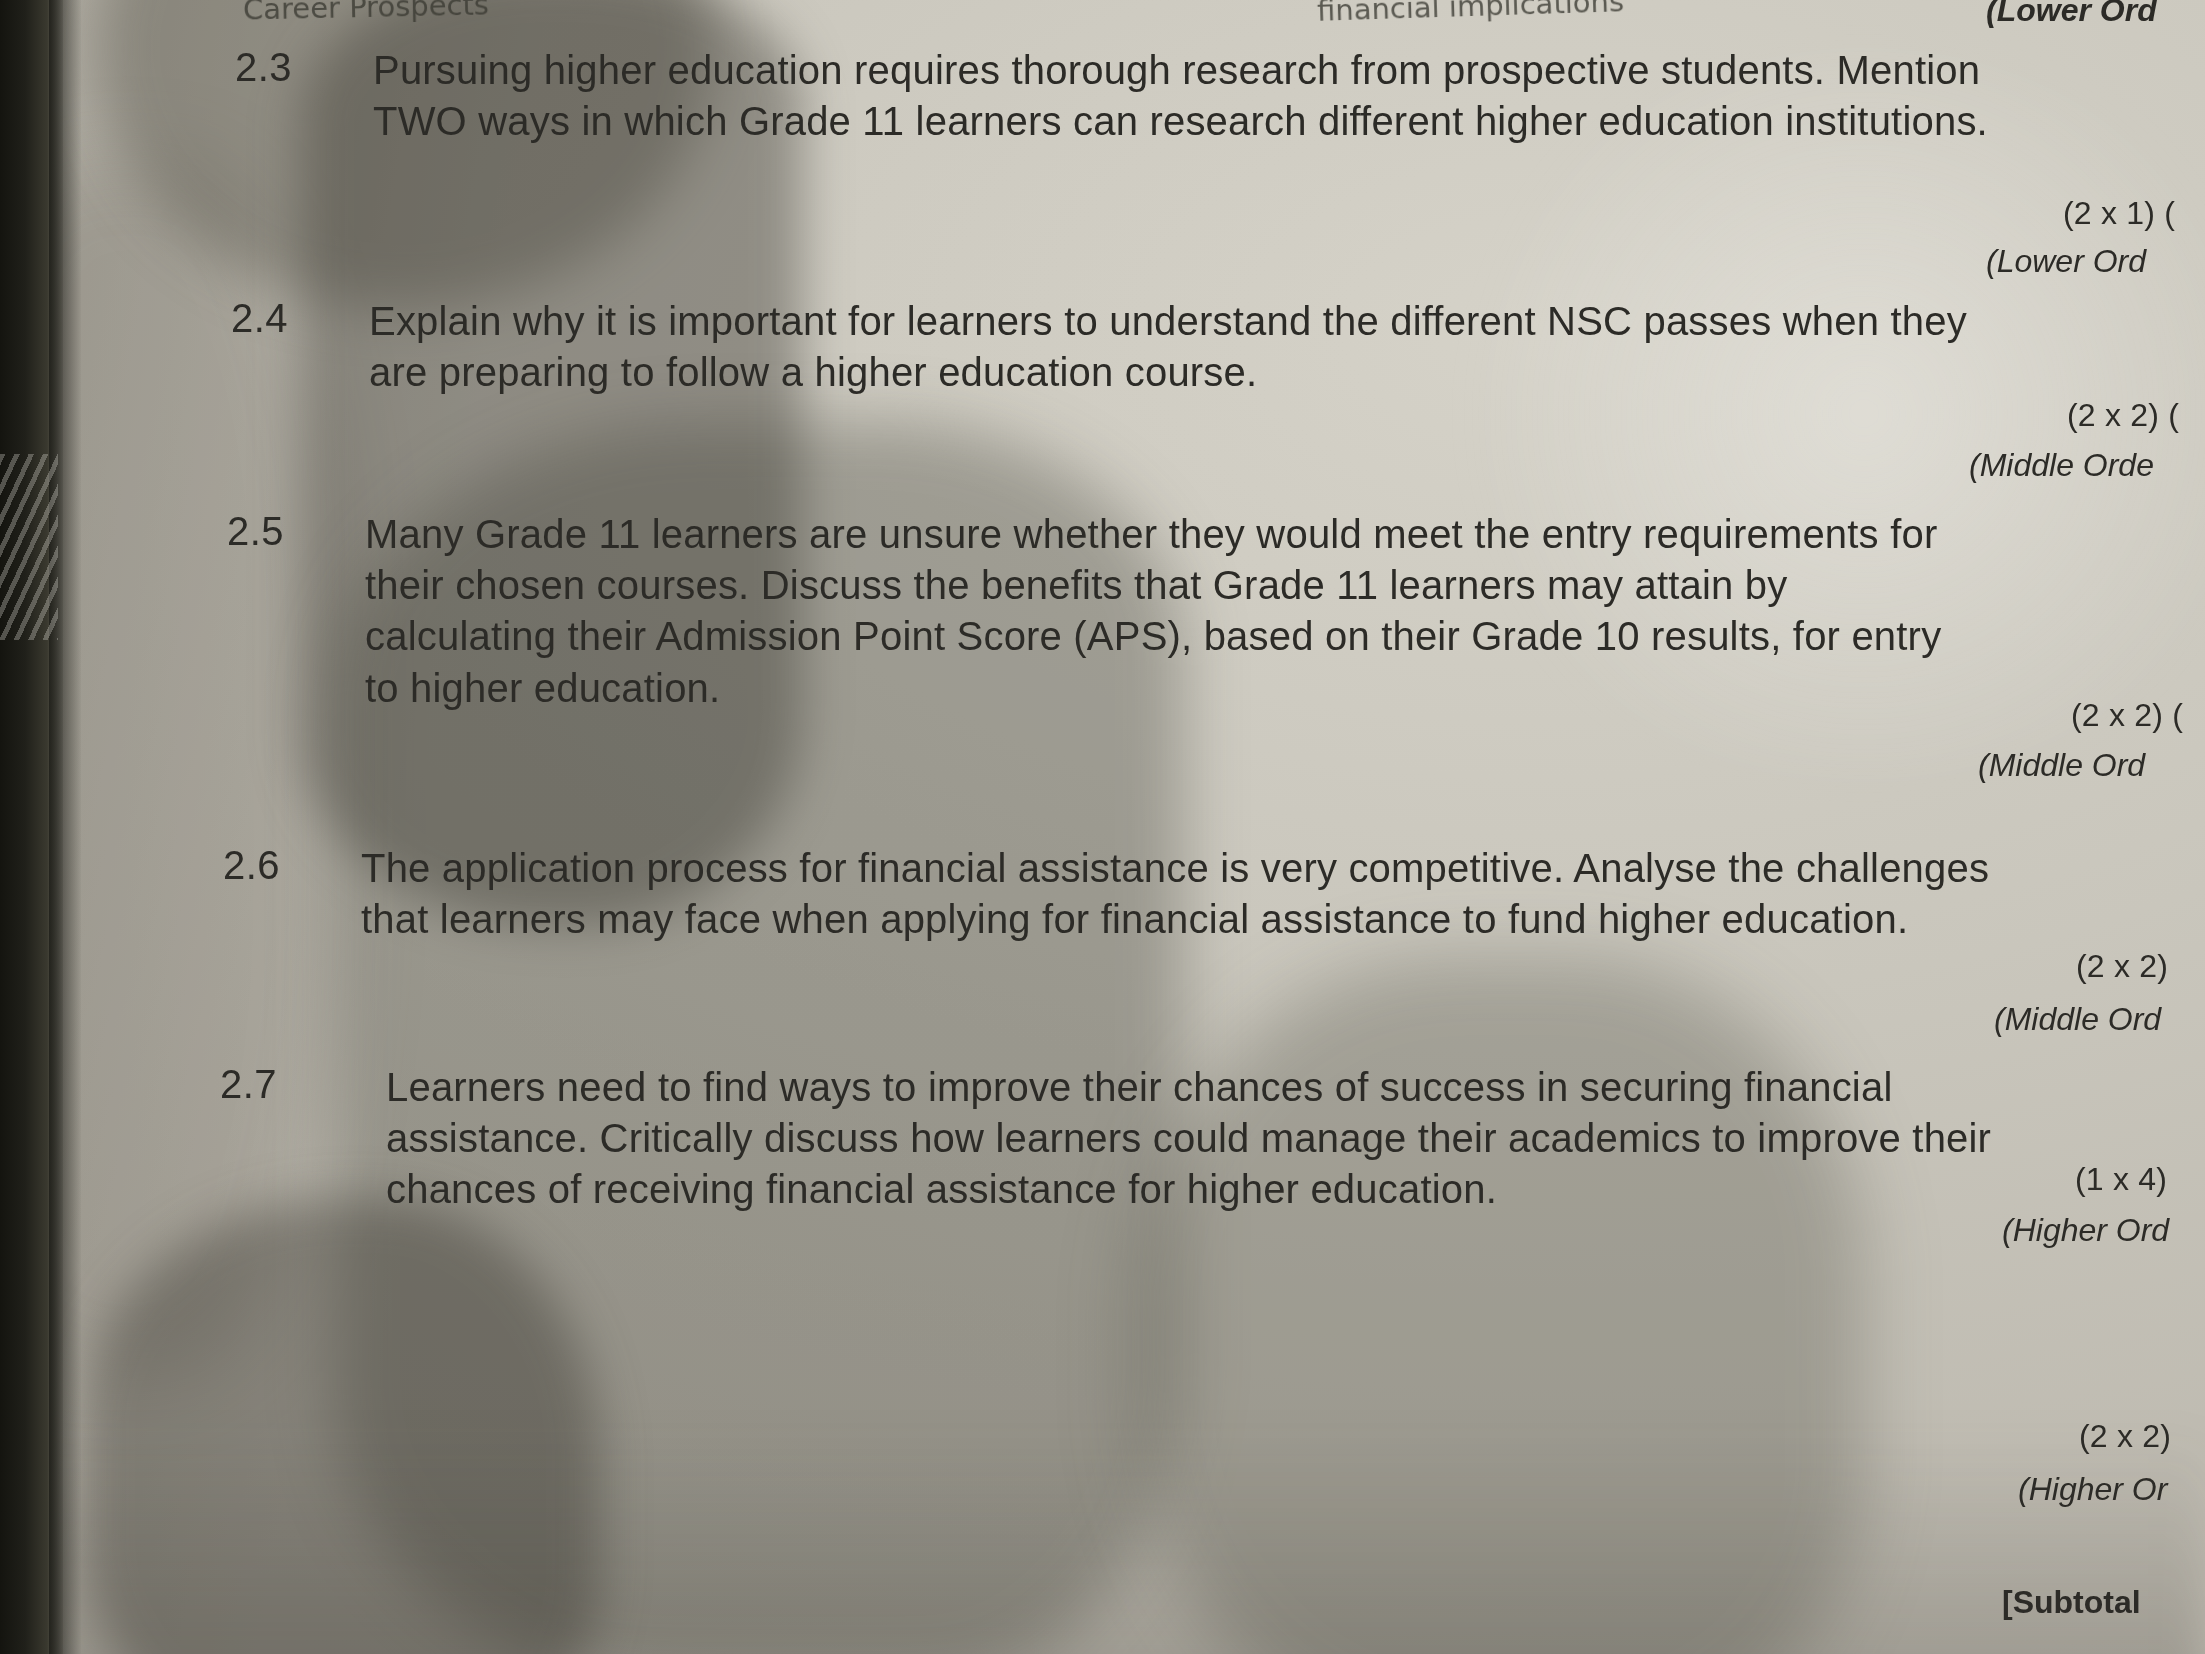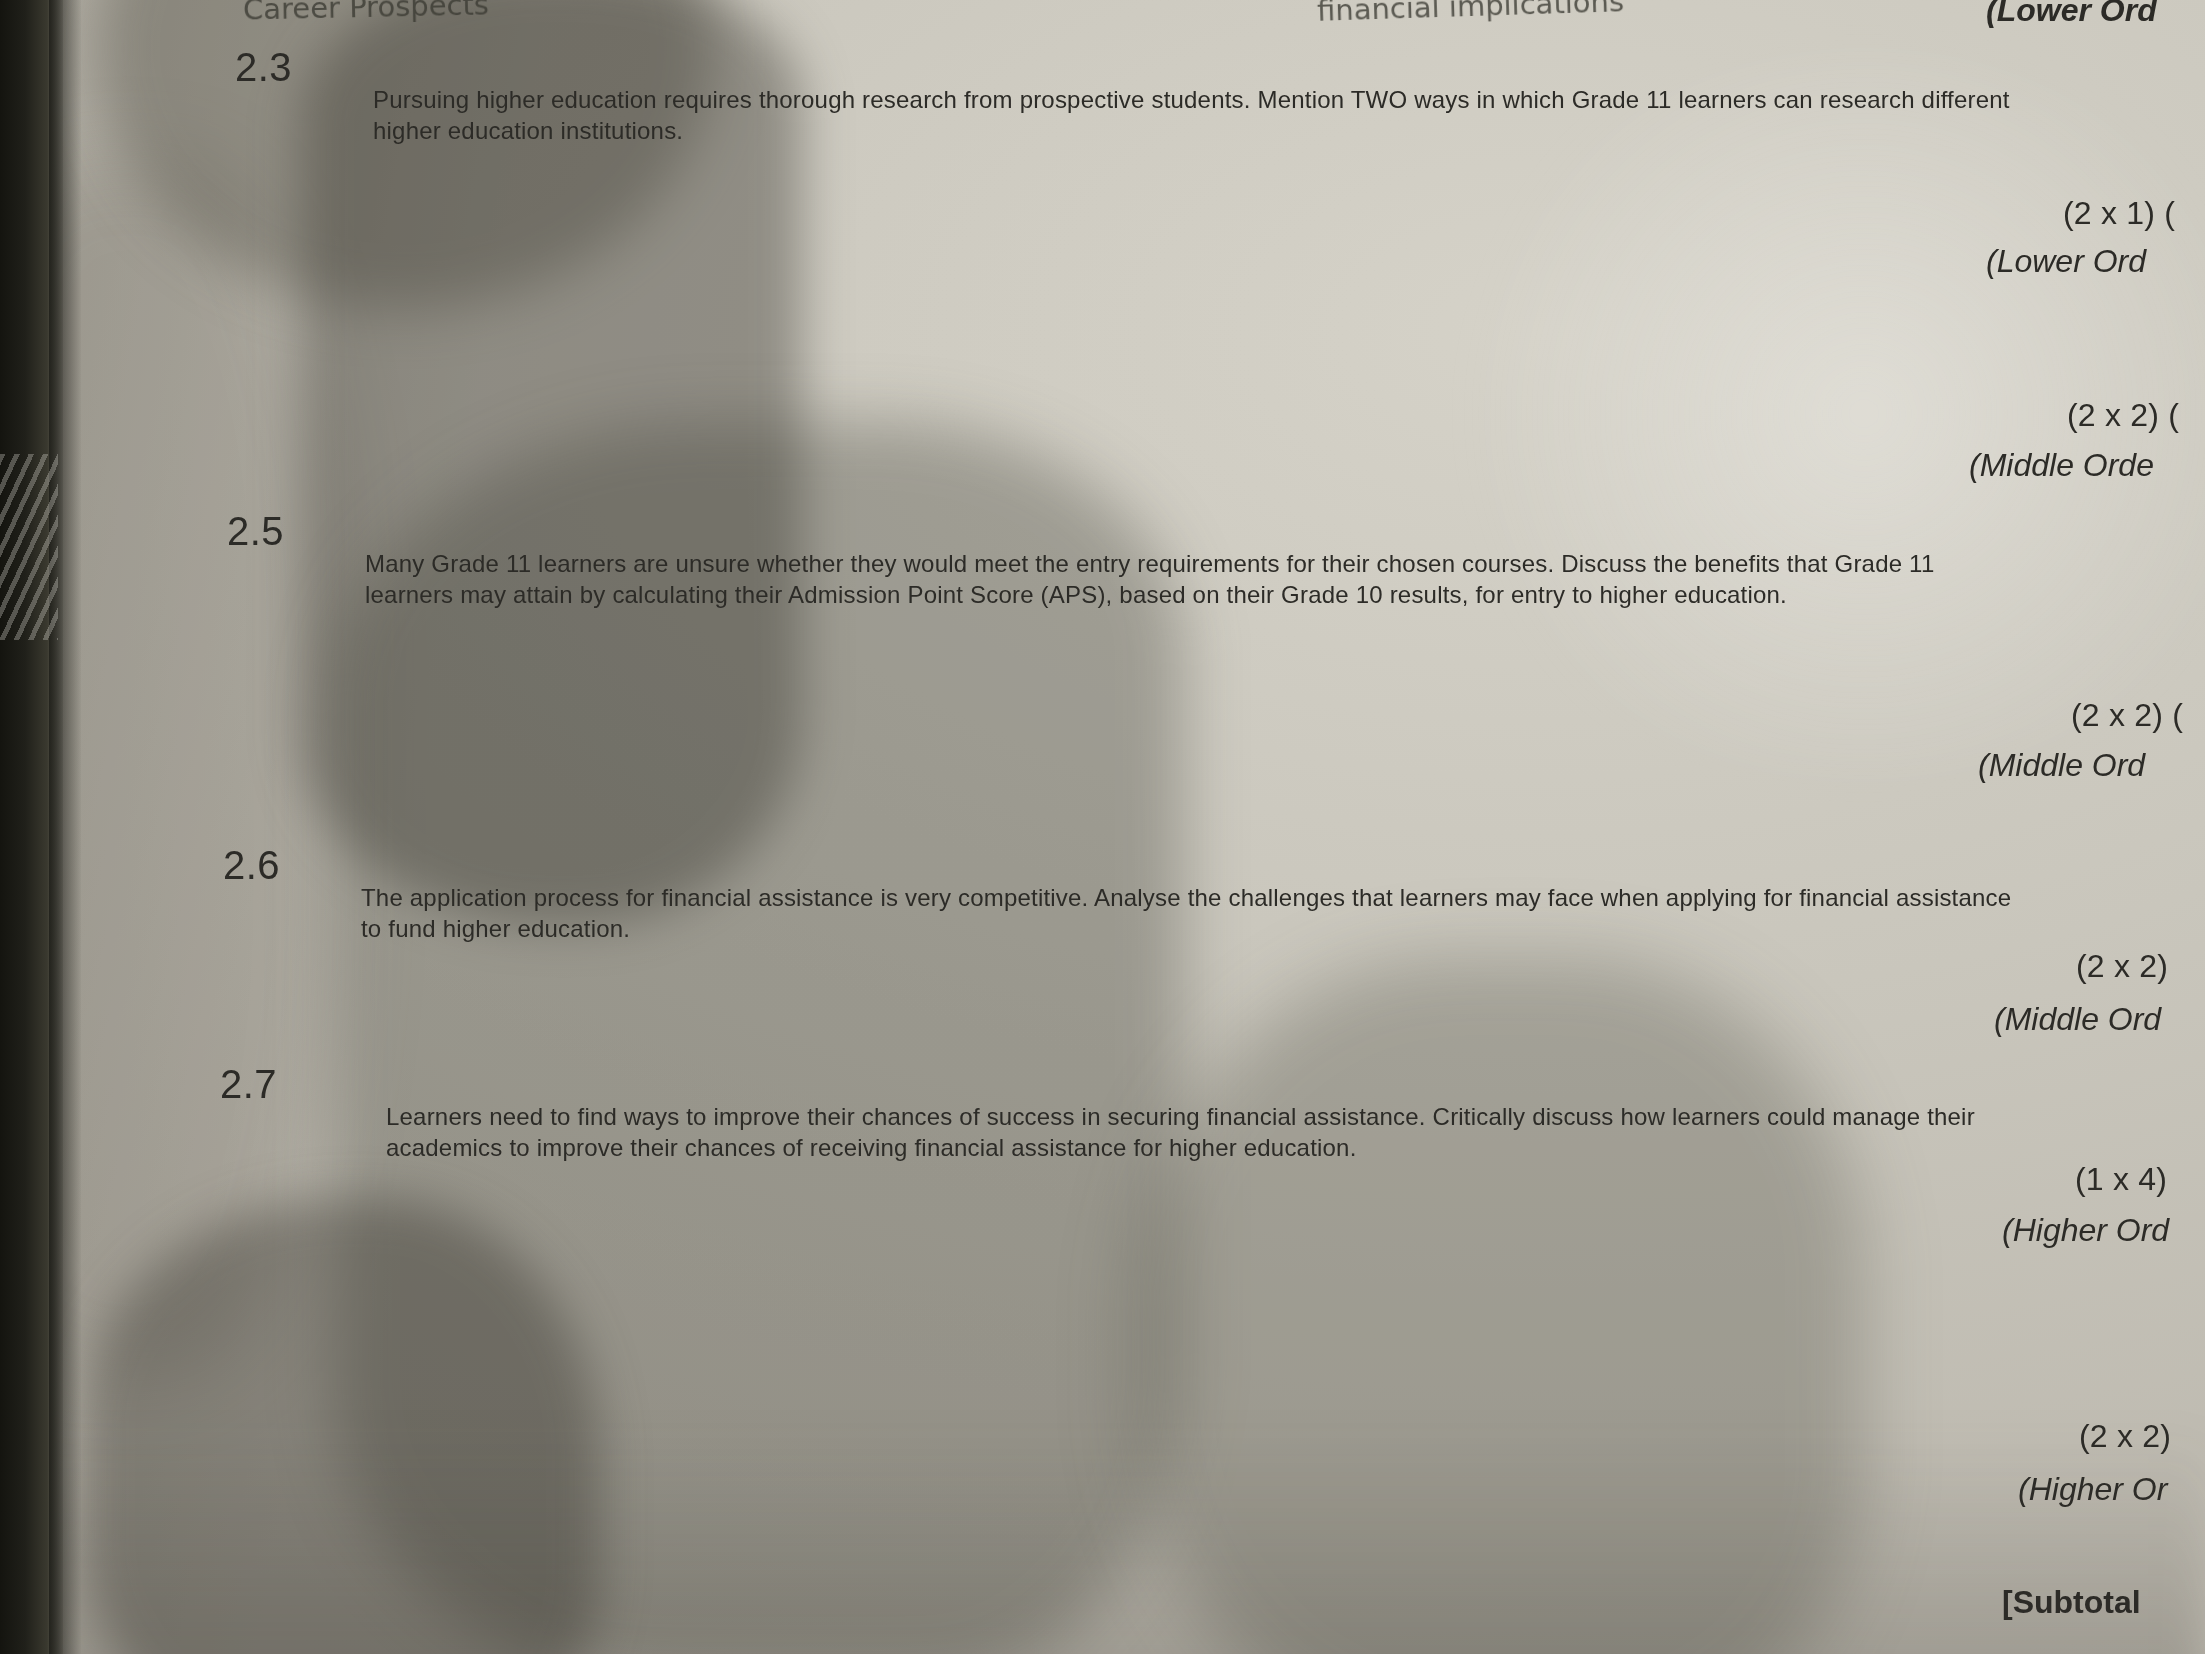--- a/index.html
+++ b/index.html
@@ -128,25 +128,24 @@
     display: flex;
     align-items: flex-start;
   }
   .num {
     width: 138px;
     flex: 0 0 138px;
     font-size: 40px;
     letter-spacing: 0.4px;
   }
   .body {
-    font-size: 24px;
+    font-size: 40px;
     line-height: 1.28;
     max-width: 1694px;
     letter-spacing: 0.2px;
-    margin-top: 40px;
   }
   .marks {
     position: absolute;
     font-size: 32px;
     letter-spacing: 0.2px;
     white-space: nowrap;
   }
   .order {
     position: absolute;
     font-size: 32px;
@@ -211,20 +210,24 @@
 
     <div class="topcut" style="left:1986px; top:-8px;">(Lower Ord</div>
 
     <div class="q" style="left:235px; top:45px;">
       <div class="num">2.3</div>
       <div class="body" style="max-width:1661px;">Pursuing higher education requires thorough research from prospective students. Mention TWO ways in which Grade 11 learners can research different higher education institutions.</div>
     </div>
     <div class="marks" style="left:2063px; top:195px;">(2 x 1) (</div>
     <div class="order" style="left:1986px; top:243px;">(Lower Ord</div>
 
+    <div class="q" style="left:231px; top:296px;">
+      <div class="num">2.4</div>
+      <div class="body" style="max-width:1629px;">Explain why it is important for learners to understand the different NSC passes when they are preparing to follow a higher education course.</div>
+    </div>
     <div class="marks" style="left:2067px; top:397px;">(2 x 2) (</div>
     <div class="order" style="left:1969px; top:447px;">(Middle Orde</div>
 
     <div class="q" style="left:227px; top:509px;">
       <div class="num">2.5</div>
       <div class="body" style="max-width:1613px;">Many Grade 11 learners are unsure whether they would meet the entry requirements for their chosen courses. Discuss the benefits that Grade 11 learners may attain by calculating their Admission Point Score (APS), based on their Grade 10 results, for entry to higher education.</div>
     </div>
     <div class="marks" style="left:2071px; top:697px;">(2 x 2) (</div>
     <div class="order" style="left:1978px; top:747px;">(Middle Ord</div>
 

